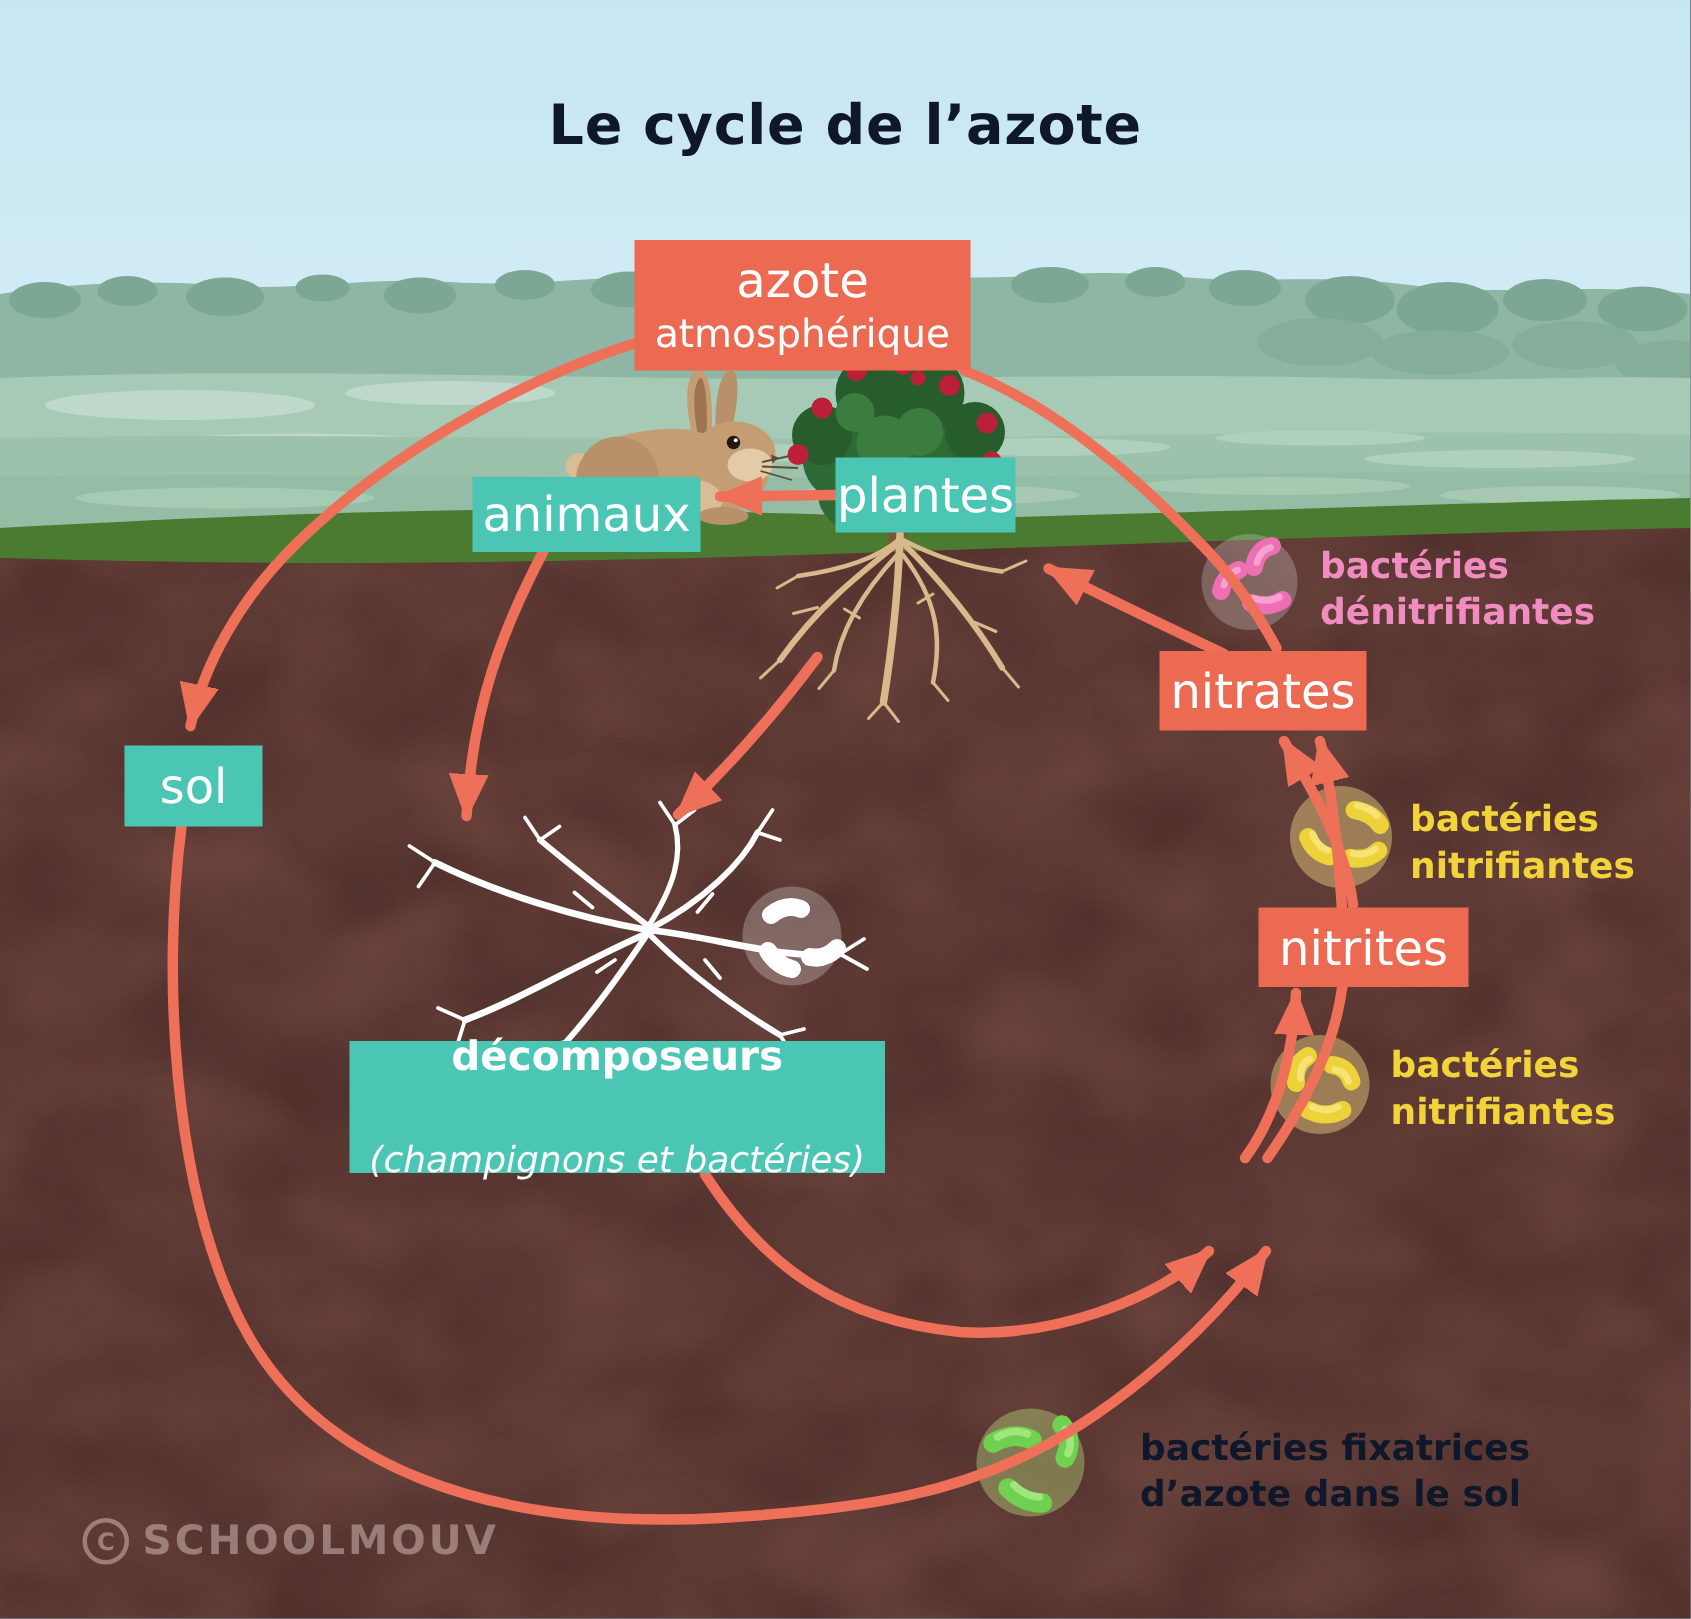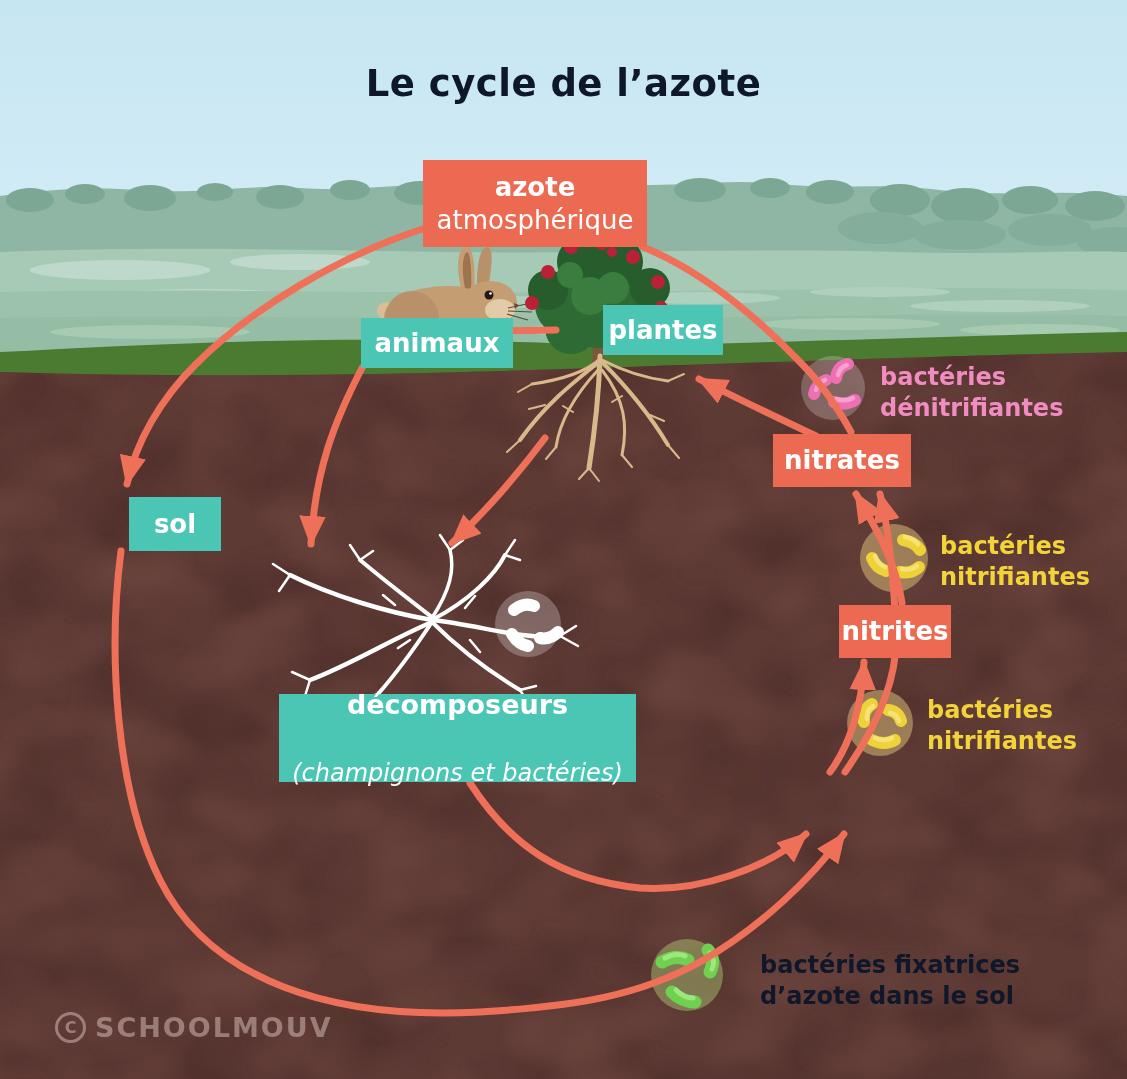--- a/index.html
+++ b/index.html
@@ -11,32 +11,32 @@
   .scene{position:absolute;left:0;top:0;width:1127px;height:1079px;}
   .page-title{
     position:absolute;left:0;top:62px;width:1127px;text-align:center;
     font-size:37px;font-weight:600;color:#0f172a;letter-spacing:.5px;
   }
   .nbox{
     position:absolute;display:flex;flex-direction:column;align-items:center;
     justify-content:center;color:#ffffff;text-align:center;line-height:1.25;
   }
   .coral{background:#ec6a52;}
-  .teal{background:#4cc6b4;margin-left:46px;}
-  .nbox .l1{font-size:26px;font-weight:700;}
+  .teal{background:#4cc6b4;}
+  .nbox .l1{font-size:32px;font-weight:400;}
   .nbox .l2{font-size:26px;font-weight:500;}
   .box-azote{left:423px;top:160px;width:224px;height:87px;}
   .box-animaux{left:315px;top:318px;width:152px;height:50px;}
   .box-plantes{left:557px;top:305px;width:120px;height:50px;}
   .box-sol{left:83px;top:497px;width:92px;height:54px;}
   .box-decomposeurs{left:233px;top:694px;width:357px;height:88px;gap:36px;}
   .box-decomposeurs .l1{font-size:27px;font-weight:700;}
   .box-decomposeurs .l2{font-size:24px;font-style:italic;font-weight:400;}
   .box-nitrates{left:773px;top:434px;width:138px;height:53px;}
-  .box-nitrites{left:839px;top:605px;width:112px;height:53px;}
+  .box-nitrites{left:839px;top:605px;width:140px;height:53px;}
   .box-ammoniaque{left:752px;top:772px;width:210px;height:52px;}
   .blabel{
     position:absolute;font-size:24px;font-weight:600;line-height:1.28;
     text-align:left;white-space:nowrap;
   }
   .lab-denitrifiantes{left:880px;top:362px;color:#f18cc1;}
   .lab-nitrifiantes-haut{left:940px;top:531px;color:#f2d339;}
   .lab-nitrifiantes-bas{left:927px;top:695px;color:#f2d339;}
   .lab-fixatrices{left:760px;top:950px;color:#0f172a;}
   .watermark{

